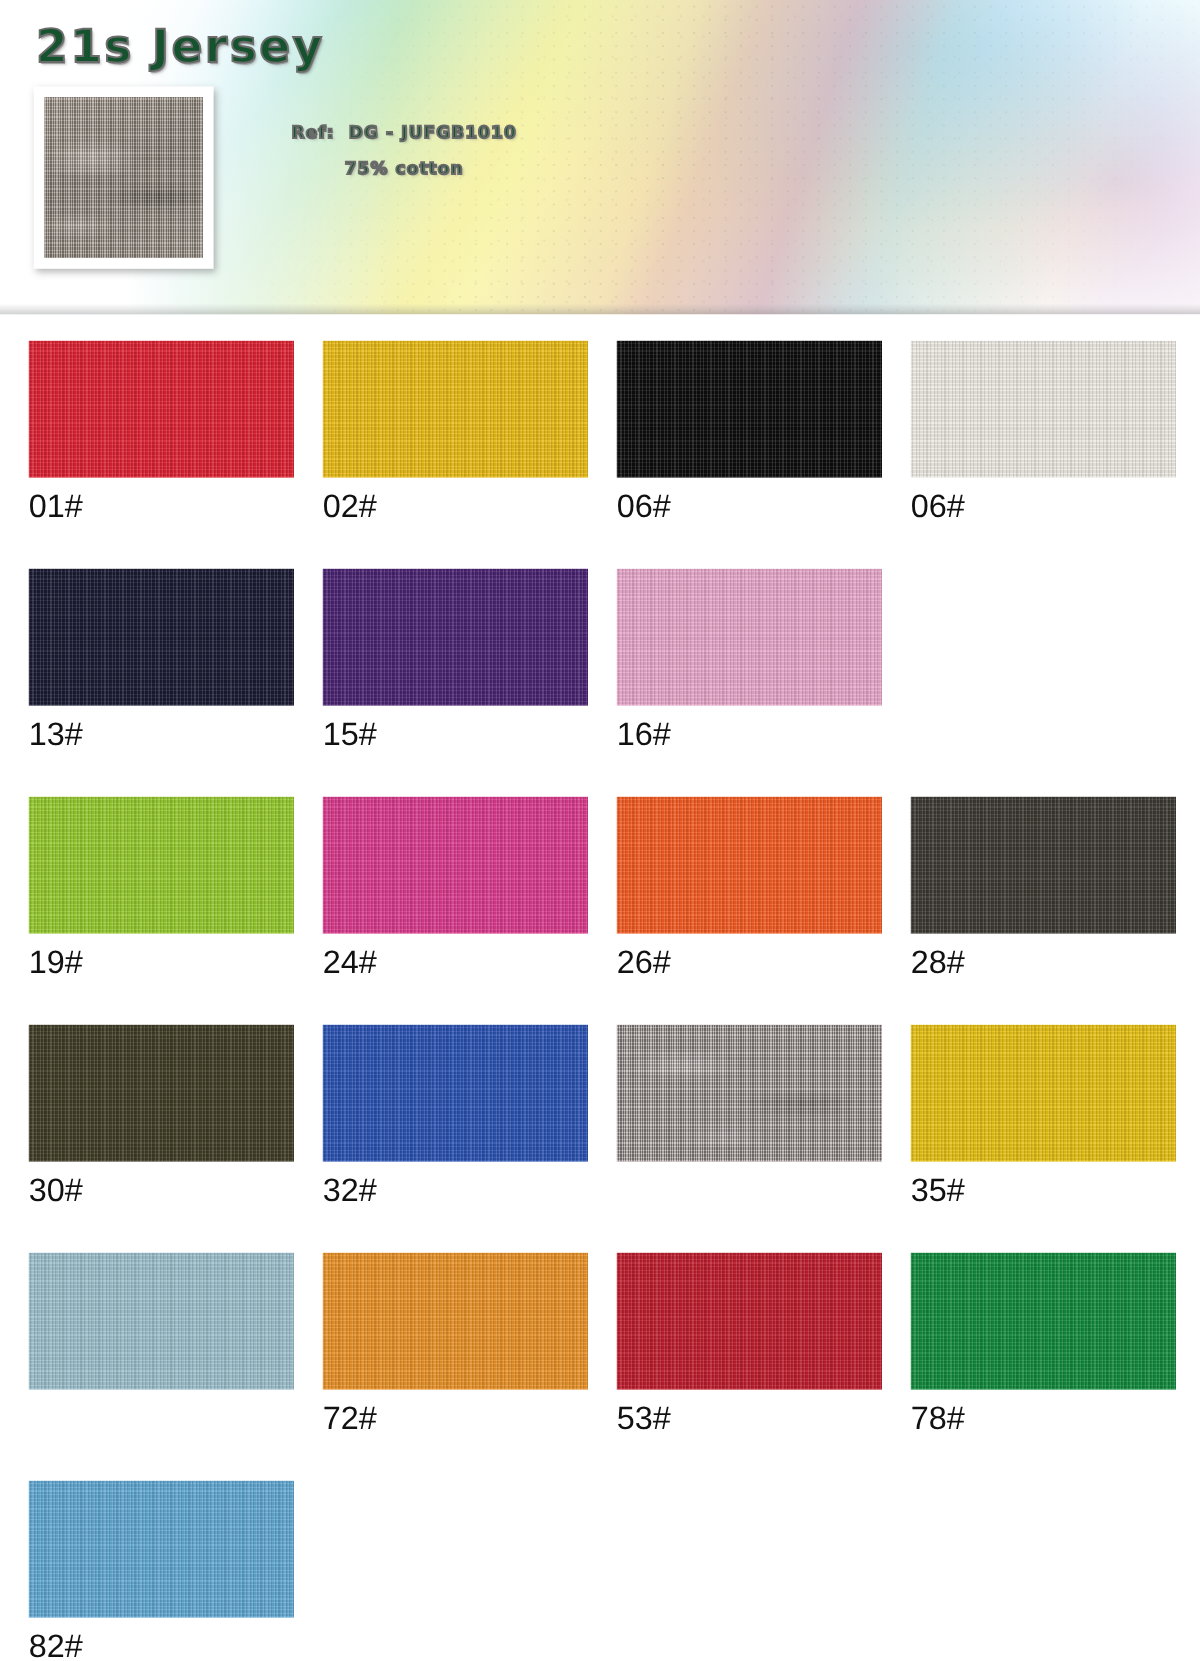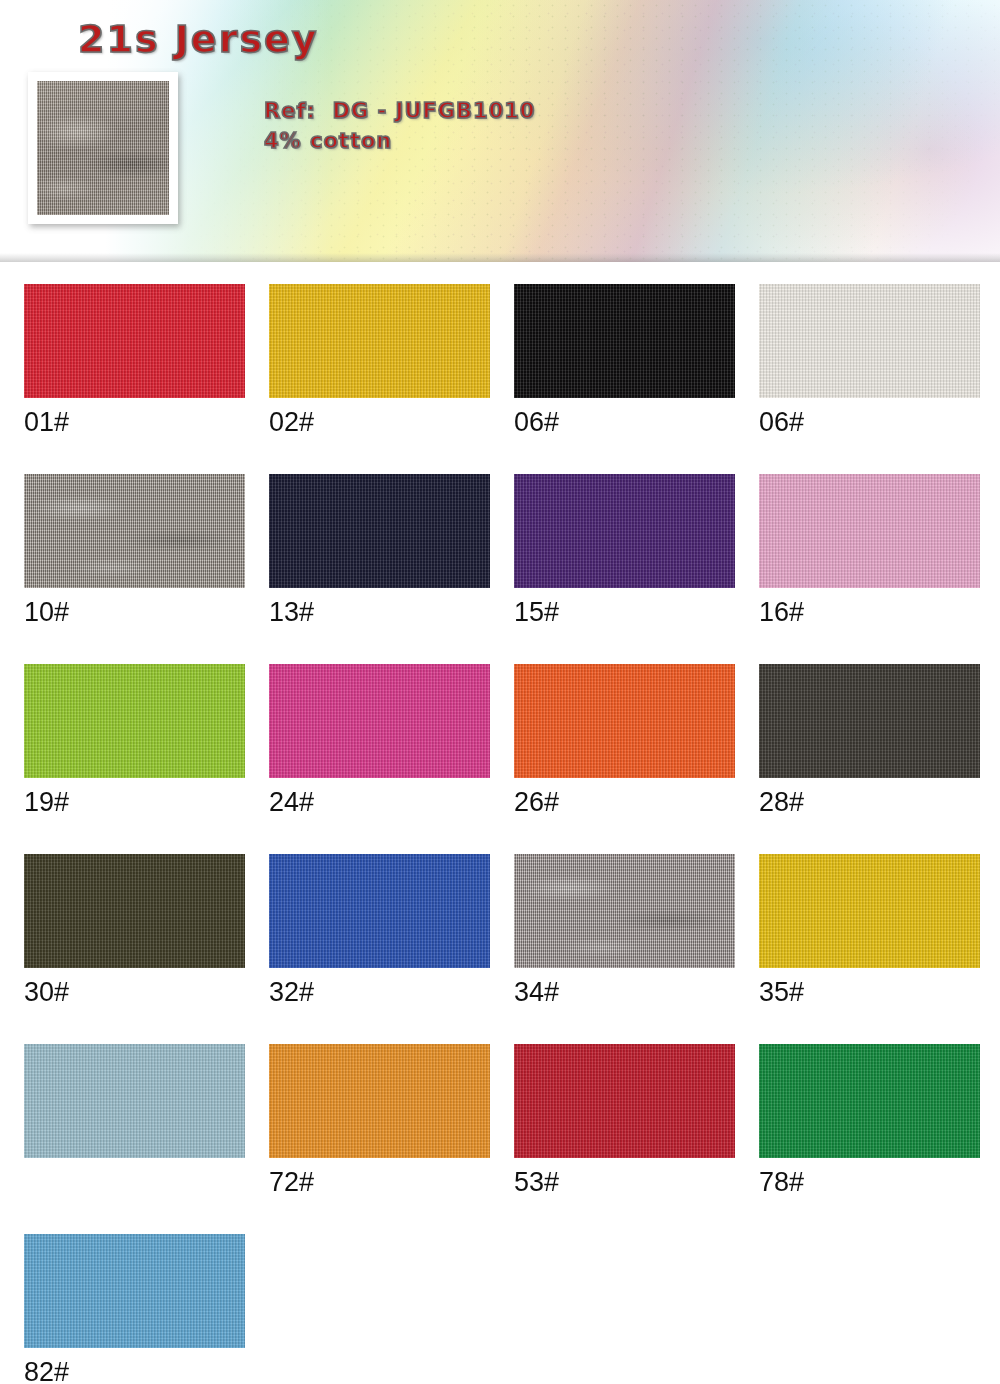--- a/index.html
+++ b/index.html
@@ -58,29 +58,28 @@
   }
   #header-bottom-rule {
     position: absolute;
     left: 0; right: 0; bottom: 0;
     height: 9px;
     background: linear-gradient(180deg, rgba(255,255,255,0) 0%, rgba(150,150,150,0.22) 55%, rgba(120,120,120,0.35) 100%);
   }
 
   
   .outline-text {
-    color: #b91c1c;
+    color: #14532d;
     -webkit-text-stroke: 1.6px #6b6b6b;
     text-shadow:
       1px 1px 0 rgba(120,120,120,.55),
       2px 2px 2px rgba(120,120,120,.35);
     letter-spacing: 1px;
     white-space: pre;
     font-weight: bold;
-    margin-left: 48px;
   }
 
   #header-title {
     position: absolute;
     left: 30px;
     top: 18px;
     font-size: 38px;
     line-height: 42px;
     letter-spacing: 2px;
     font-family: "DejaVu Sans", sans-serif;
@@ -107,26 +106,27 @@
       repeating-linear-gradient(90deg, rgba(255,255,255,.30) 0 1px, rgba(0,0,0,.16) 1px 2px),
       repeating-linear-gradient(0deg, rgba(255,255,255,.16) 0 1px, rgba(0,0,0,.13) 1px 3px),
       radial-gradient(ellipse 60px 26px at 30% 38%, rgba(225,218,208,.55) 0%, rgba(0,0,0,0) 70%),
       radial-gradient(ellipse 70px 20px at 72% 62%, rgba(60,54,48,.45) 0%, rgba(0,0,0,0) 70%),
       radial-gradient(ellipse 50px 18px at 20% 80%, rgba(235,228,218,.35) 0%, rgba(0,0,0,0) 70%),
       linear-gradient(160deg, #a49a8e 0%, #8d8379 45%, #9b9186 100%);
   }
 
   #header-specs {
     position: absolute;
-    left: 216px;
+    left: 243px;
     top: 96px;
-    font-size: 21px;
+    font-size: 14px;
     line-height: 30px;
     font-family: "DejaVu Sans", sans-serif;
     z-index: 4;
+    text-align: center;
   }
   #header-specs .spec-line { display: block; }
 
   
   #swatch-grid {
     position: relative;
     padding: 22px 0 0 24px;
     box-sizing: border-box;
     width: 1000px;
   }
@@ -181,21 +181,21 @@
   <div id="header-fade-left"></div>
 
   <div id="header-title" class="outline-text">21s Jersey</div>
 
   <div id="swatch-thumb-frame">
     <div id="swatch-thumb"></div>
   </div>
 
   <div id="header-specs">
     <span class="spec-line outline-text">Ref:  DG - JUFGB1010</span>
-    <span class="spec-line outline-text">4% cotton</span>
+    <span class="spec-line outline-text">75% cotton</span>
   </div>
 
   <div id="header-bottom-rule"></div>
 </div>
 
 <div id="swatch-grid">
     <div class="swatch-row">
       <div class="swatch-cell">
         <div class="swatch-chip" style="background-color: rgb(220, 34, 51);"></div>
         <div class="swatch-label">01#</div>
@@ -208,24 +208,20 @@
         <div class="swatch-chip" style="background-color: rgb(14, 13, 14);"></div>
         <div class="swatch-label">06#</div>
       </div>
       <div class="swatch-cell">
         <div class="swatch-chip" style="background-color: rgb(237, 234, 227);"></div>
         <div class="swatch-label">06#</div>
       </div>
     </div>
     <div class="swatch-row">
       <div class="swatch-cell">
-        <div class="swatch-chip melange" style="background-color: rgb(167, 159, 150);"></div>
-        <div class="swatch-label">10#</div>
-      </div>
-      <div class="swatch-cell">
         <div class="swatch-chip" style="background-color: rgb(26, 27, 51);"></div>
         <div class="swatch-label">13#</div>
       </div>
       <div class="swatch-cell">
         <div class="swatch-chip" style="background-color: rgb(74, 36, 114);"></div>
         <div class="swatch-label">15#</div>
       </div>
       <div class="swatch-cell">
         <div class="swatch-chip" style="background-color: rgb(231, 168, 202);"></div>
         <div class="swatch-label">16#</div>
@@ -253,21 +249,20 @@
       <div class="swatch-cell">
         <div class="swatch-chip" style="background-color: rgb(64, 61, 39);"></div>
         <div class="swatch-label">30#</div>
       </div>
       <div class="swatch-cell">
         <div class="swatch-chip" style="background-color: rgb(44, 83, 177);"></div>
         <div class="swatch-label">32#</div>
       </div>
       <div class="swatch-cell">
         <div class="swatch-chip melange" style="background-color: rgb(171, 161, 159);"></div>
-        <div class="swatch-label">34#</div>
       </div>
       <div class="swatch-cell">
         <div class="swatch-chip" style="background-color: rgb(229, 192, 20);"></div>
         <div class="swatch-label">35#</div>
       </div>
     </div>
     <div class="swatch-row">
       <div class="swatch-cell">
         <div class="swatch-chip" style="background-color: rgb(157, 191, 204);"></div>
       </div>

